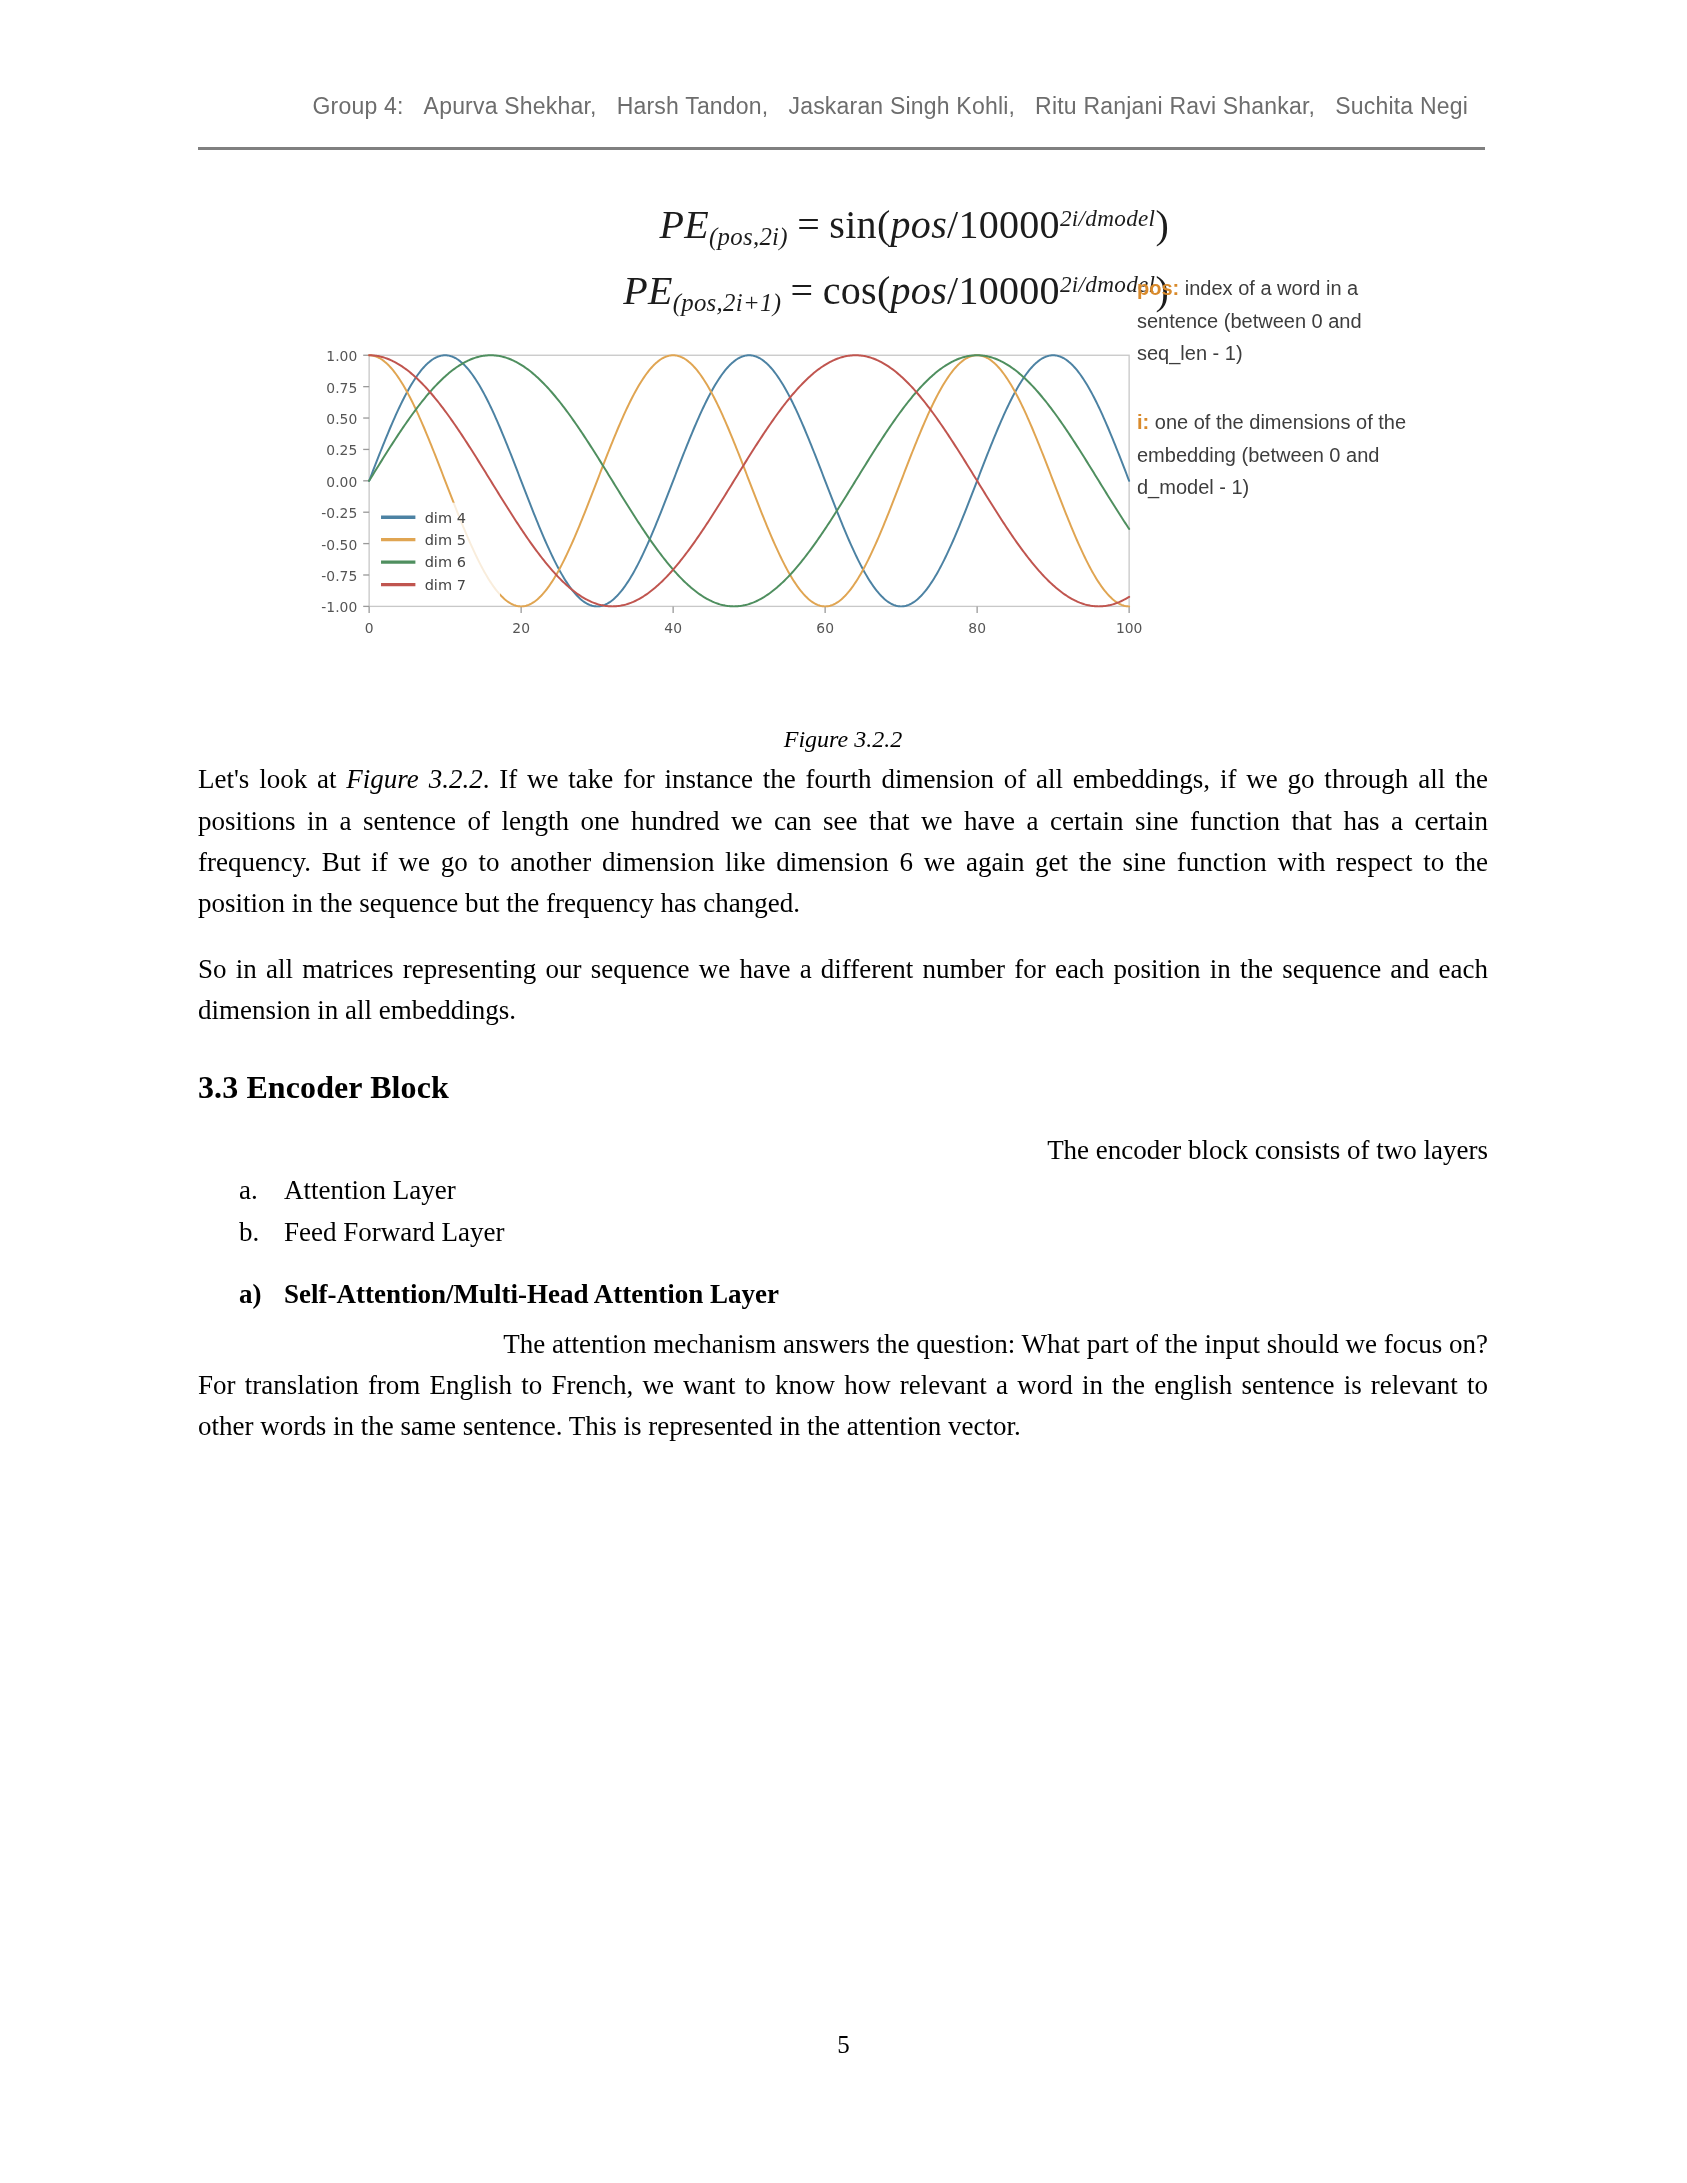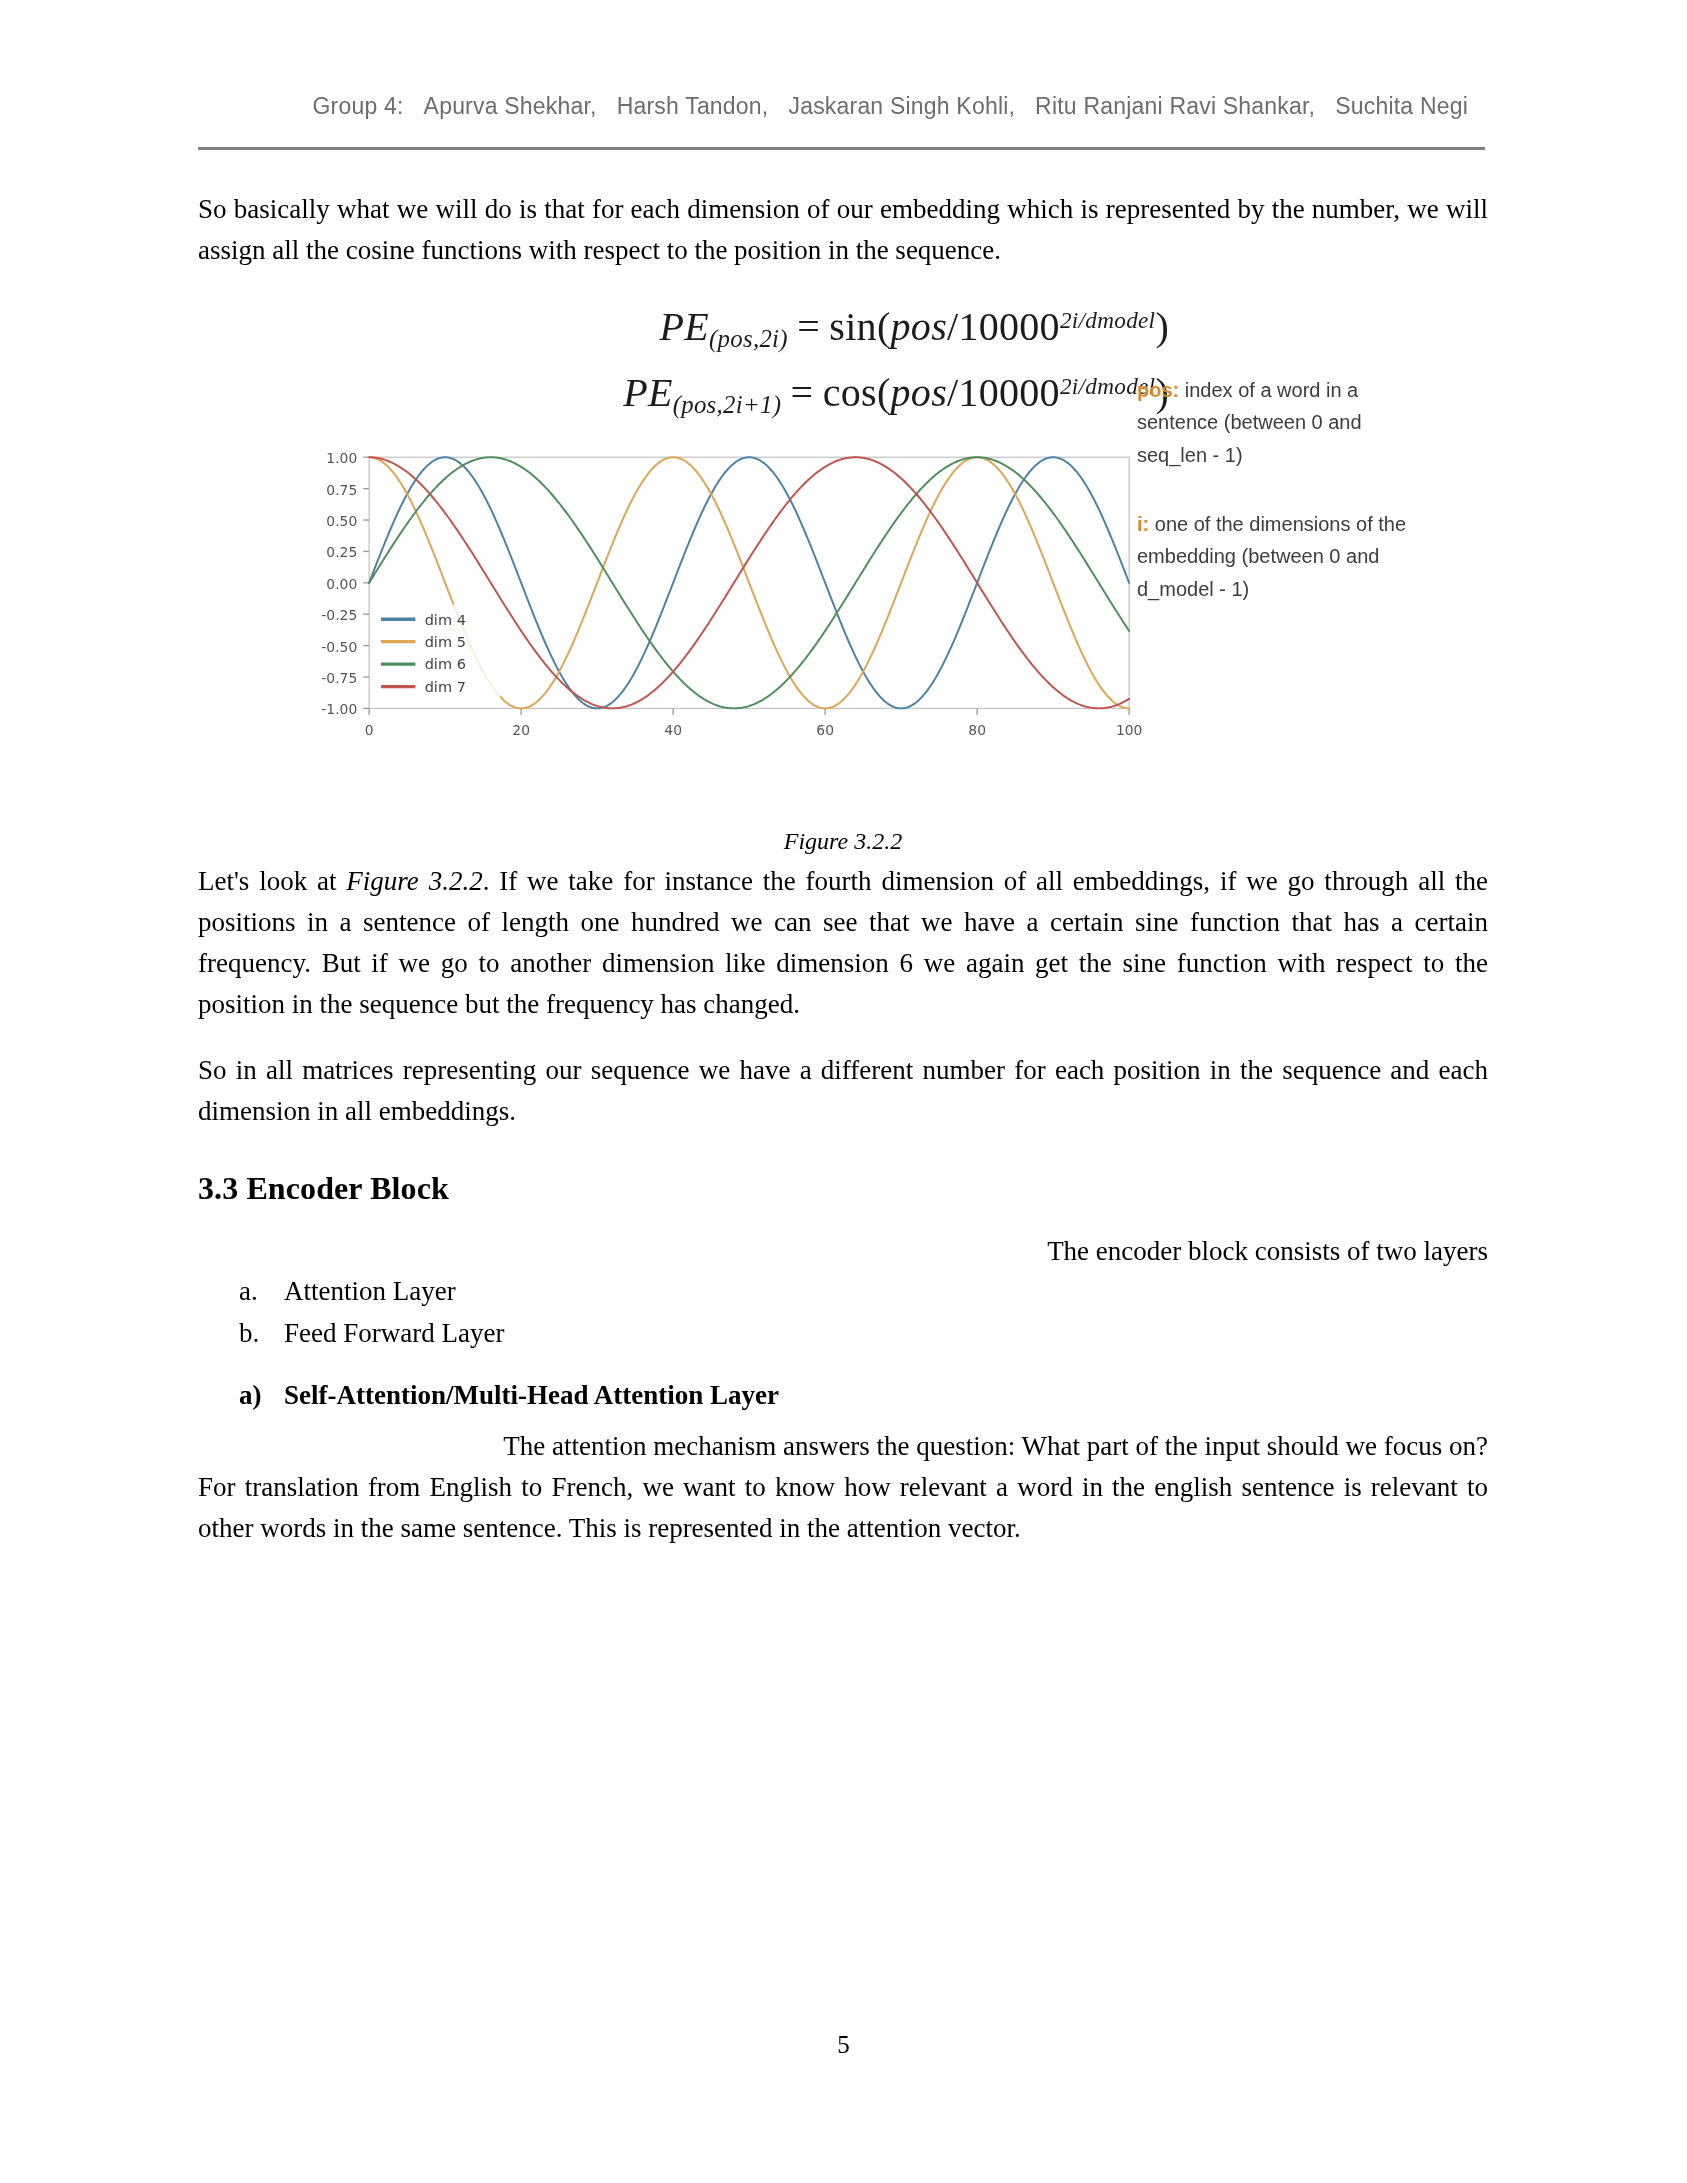--- a/index.html
+++ b/index.html
@@ -113,21 +113,20 @@
   <div class="header">
     <div class="header-line">
       <span class="grp">Group 4:</span><span class="nm">Apurva Shekhar,</span><span class="nm">Harsh Tandon,</span><span class="nm">Jaskaran Singh Kohli,</span><span class="nm">Ritu Ranjani Ravi Shankar,</span><span class="nm">Suchita Negi</span>
     </div>
   </div>
   <div class="header-rule"></div>
 
   <div class="content">
 
 
-    <p class="para">So basically what we will do is that for each dimension of our embedding which is represented by the number, we will assign all the cosine functions with respect to the position in the sequence.</p>
 
     <div class="figure-block">
 
       <div class="formulas">
         <div class="formula">
           <span>PE</span><span class="sub">(pos,2i)</span><span class="eq">=</span><span class="fn">sin</span><span class="paren">(</span><span>pos</span><span class="paren">/</span><span class="paren">10000</span><span class="sup">2i/dmodel</span><span class="paren">)</span>
         </div>
         <div class="formula">
           <span>PE</span><span class="sub">(pos,2i+1)</span><span class="eq">=</span><span class="fn">cos</span><span class="paren">(</span><span>pos</span><span class="paren">/</span><span class="paren">10000</span><span class="sup">2i/dmodel</span><span class="paren">)</span>
         </div>

